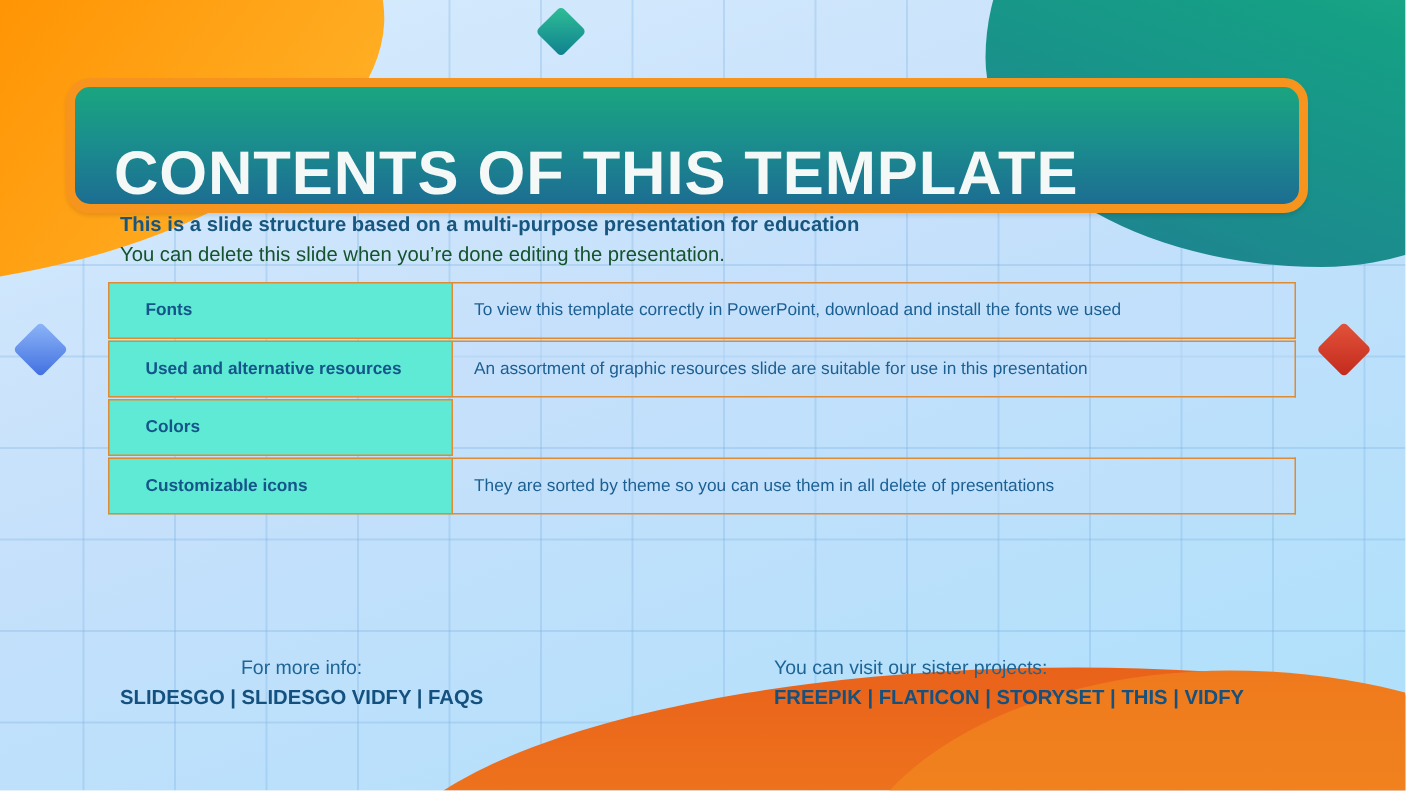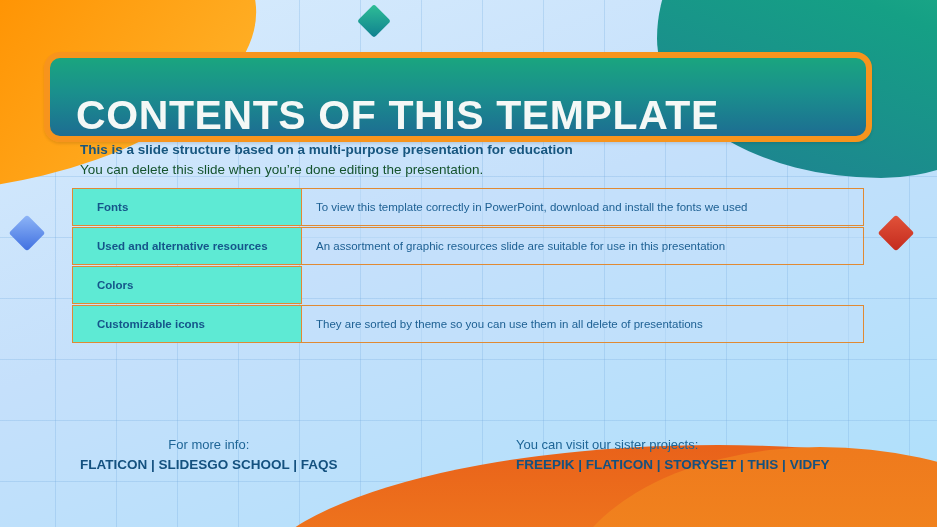--- a/index.html
+++ b/index.html
@@ -255,21 +255,21 @@
       <div class="tcell-right">
         <span class="tdesc">They are sorted by theme so you can use them in all delete of presentations</span>
       </div>
     </div>
 
   </div>
 
   <div class="footer">
     <div class="footer-col footer-left">
       <div class="footer-lead">For more info:</div>
-      <div class="footer-links">FLATICON  |  SLIDESGO SCHOOL  |  FAQS</div>
+      <div class="footer-links">SLIDESGO  |  SLIDESGO VIDFY  |  FAQS</div>
     </div>
     <div class="footer-col footer-right">
       <div class="footer-lead">You can visit our sister projects:</div>
       <div class="footer-links">FREEPIK | FLATICON | STORYSET | THIS | VIDFY</div>
     </div>
   </div>
 
 </div>
 
 </body></html>

